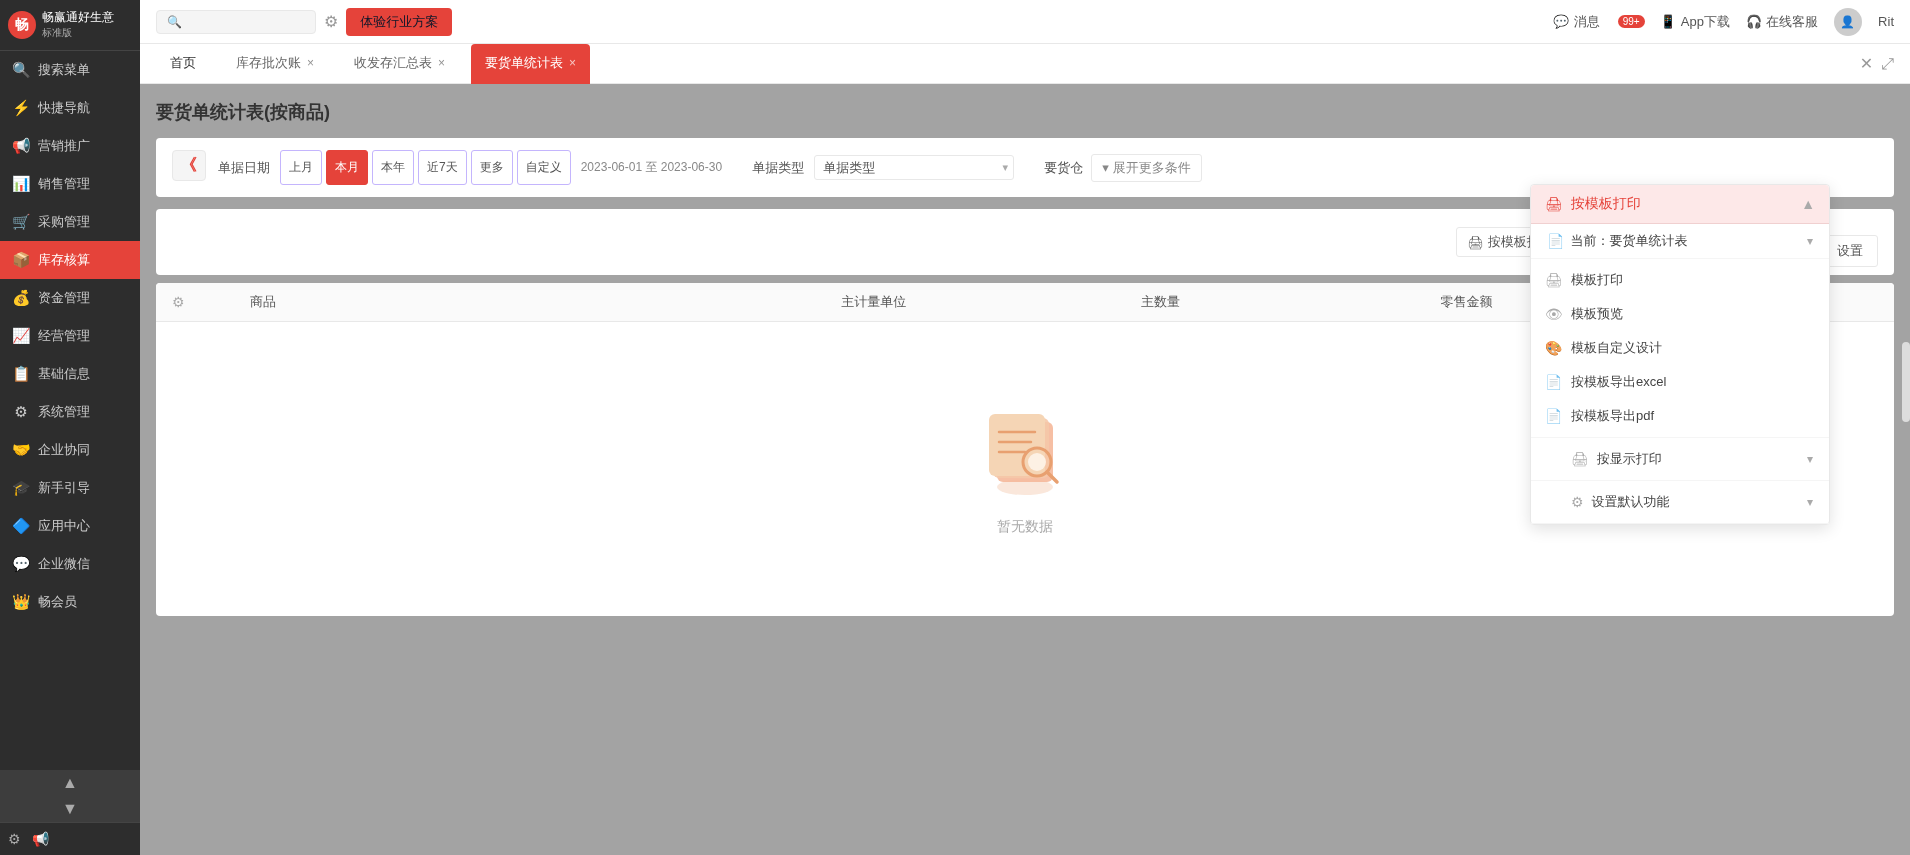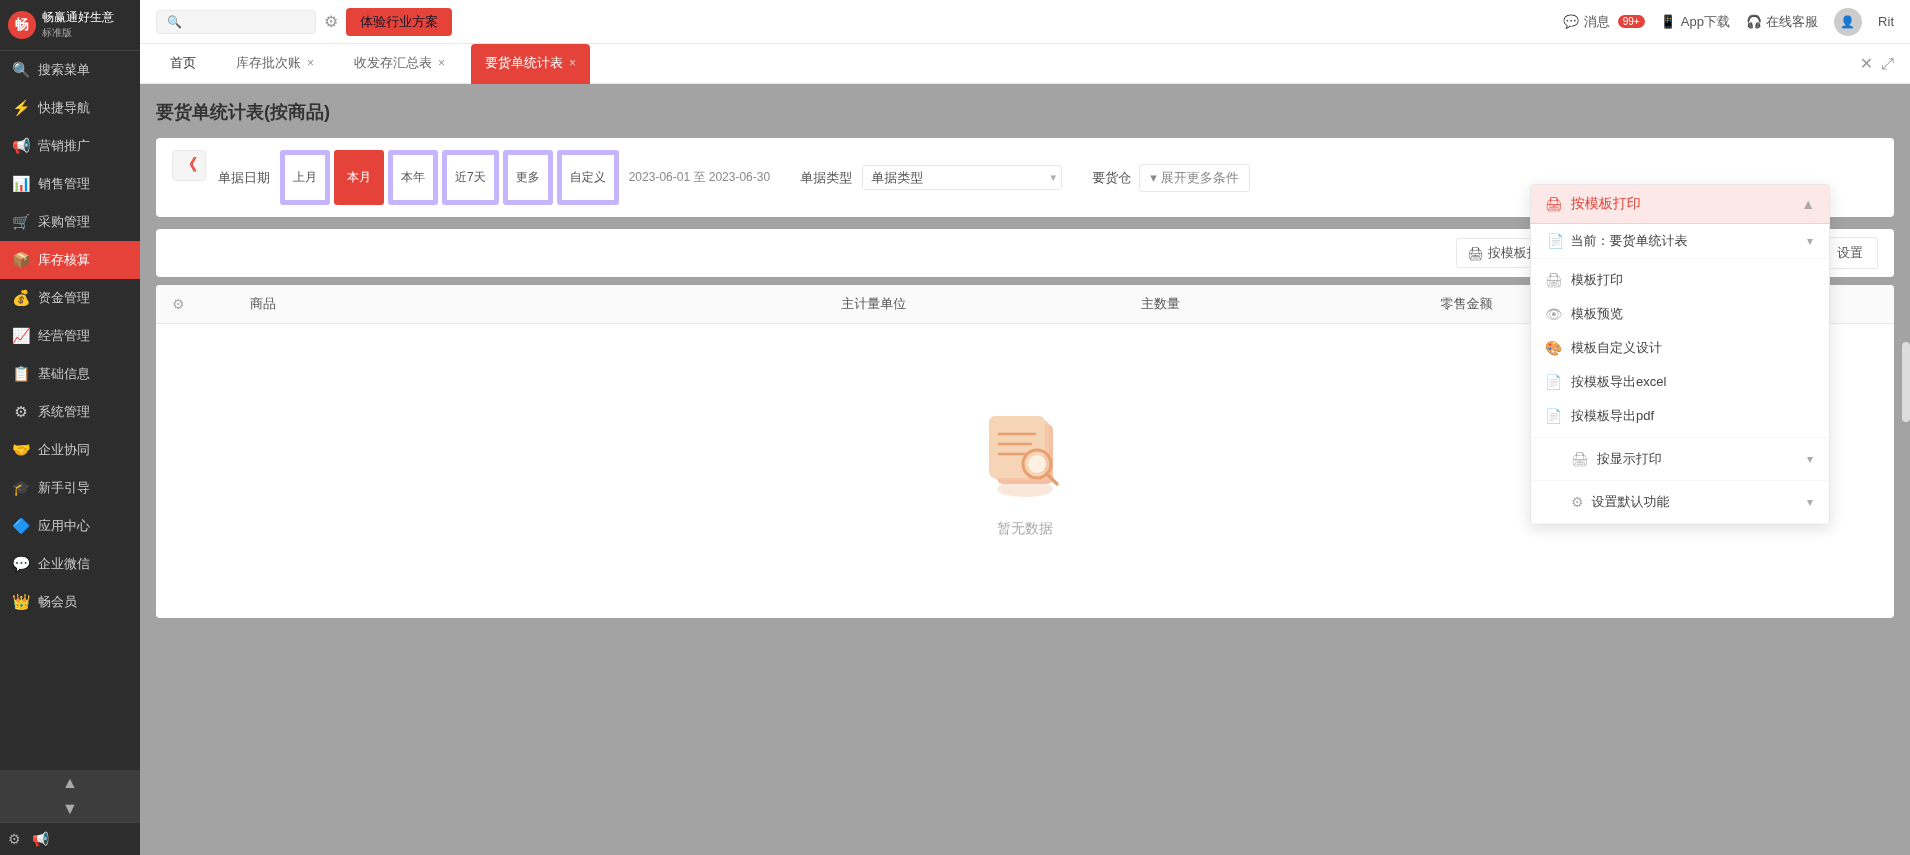--- a/index.html
+++ b/index.html
@@ -86,21 +86,21 @@
       border: none;
       border-radius: 4px;
       padding: 5px 14px;
       font-size: 13px;
       cursor: pointer;
     }
     .topbar-right { display: flex; align-items: center; gap: 16px; color: #555; font-size: 13px; }
     .topbar-right-item { display: flex; align-items: center; gap: 4px; cursor: pointer; }
     .badge {
       background: #e5433a; color: white; border-radius: 8px;
-      font-size: 10px; padding: 1px 5px; margin-left: 4px;
+      font-size: 10px; padding: 1px 5px; margin-left: 14px;
     }
     .user-avatar {
       width: 28px; height: 28px; border-radius: 50%;
       background: #ccc; display: flex; align-items: center; justify-content: center;
       color: #666; font-size: 12px;
     }
 
     
     .tabbar {
       background: #fff;
@@ -169,22 +169,22 @@
     }
     .filter-row {
       display: flex; flex-direction: row; gap: 8px; flex: 1;
     }
     .filter-row-line {
       display: flex; align-items: center; gap: 10px; flex-wrap: wrap;
     }
     .filter-label { color: #555; font-size: 13px; white-space: nowrap; }
     .date-btns { display: flex; gap: 4px; }
     .date-btn {
-      padding: 14px 8px;
-      border: 5px solid #c4b5fd;
+      padding: 8px 8px;
+      border: 1px solid #c4b5fd;
       border-radius: 3px;
       background: #fff;
       font-size: 12px;
       color: #555;
       cursor: pointer;
     }
     .date-btn.active {
       background: #e5433a;
       color: white;
       border-color: #e5433a;
@@ -269,20 +269,21 @@
       cursor: pointer;
     }
     .btn-settings {
       border: 1px solid #e8e8e8;
       border-radius: 3px;
       padding: 6px 14px;
       background: #fff;
       color: #555;
       font-size: 13px;
       cursor: pointer;
+      margin-top: 18px;
     }
 
     
     .data-table {
       background: #fff;
       border-radius: 4px;
       overflow: hidden;
     }
     .table-header {
       display: flex;

